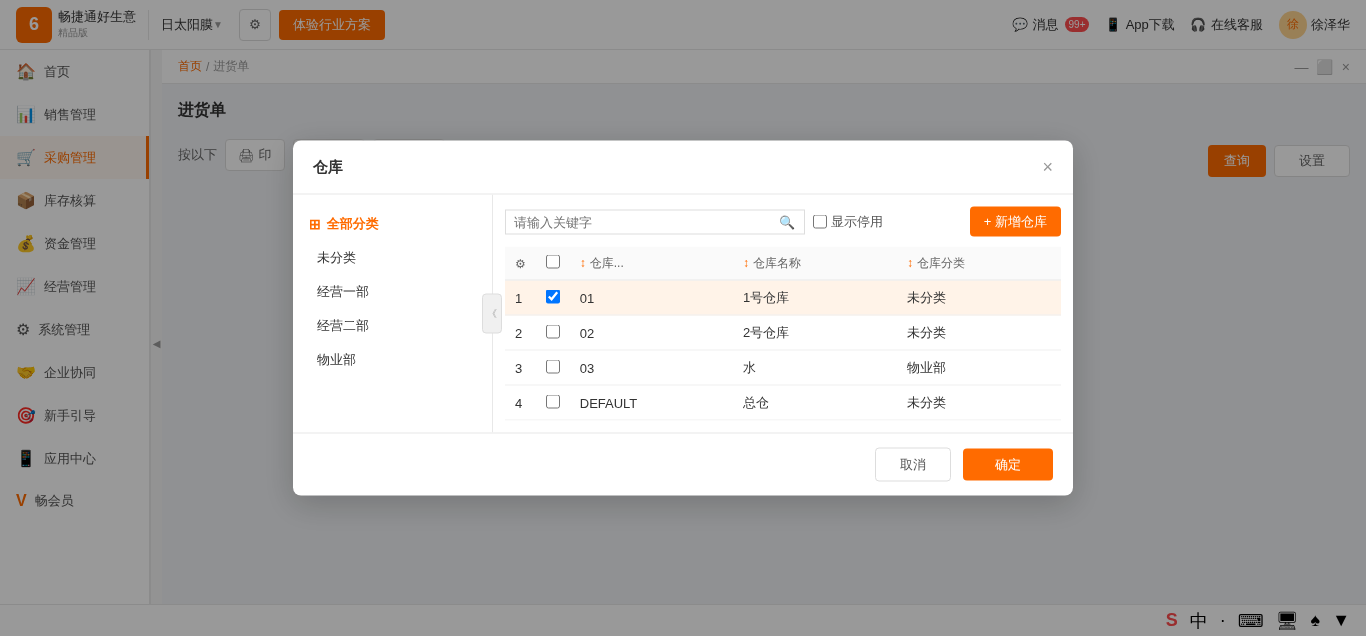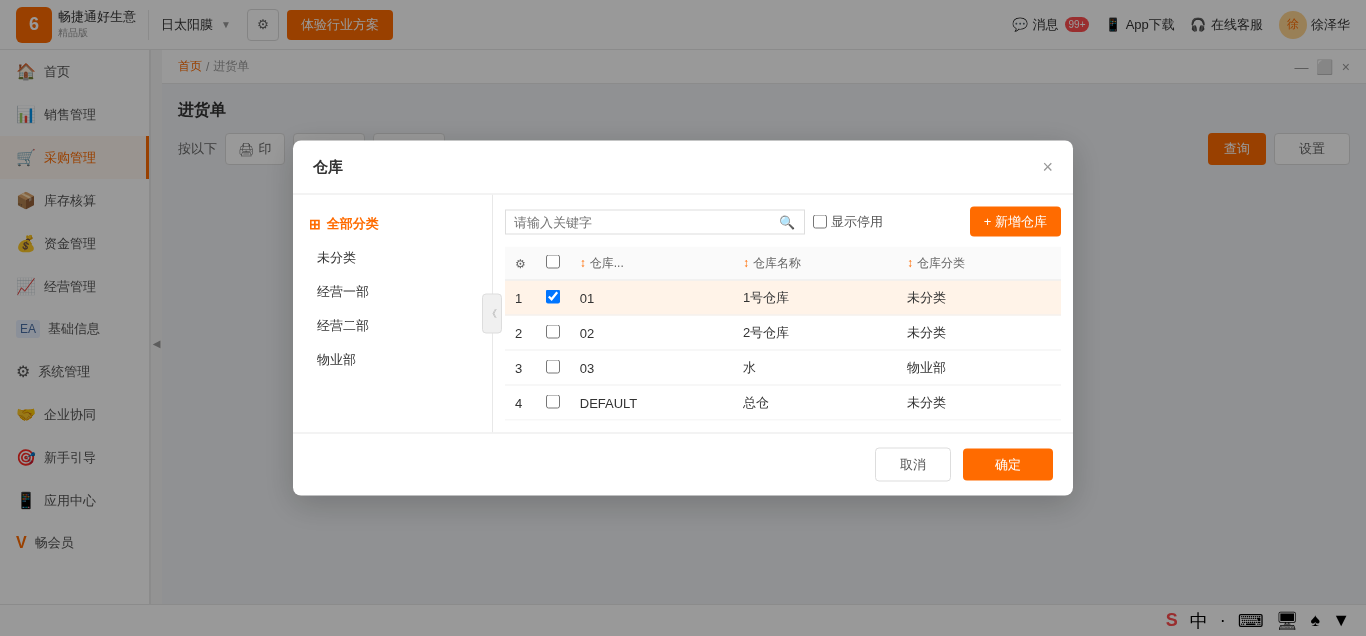--- a/index.html
+++ b/index.html
@@ -25,21 +25,21 @@
       width: 36px; height: 36px;
       background: #ff6b00;
       border-radius: 6px;
       display: flex; align-items: center; justify-content: center;
       color: white; font-weight: bold; font-size: 18px;
     }
     .logo-text { font-size: 13px; color: #333; line-height: 1.3; }
     .logo-sub { font-size: 10px; color: #999; }
     .topbar-divider { width: 1px; height: 30px; background: #e8e8e8; margin: 0 12px; }
     .topbar-store {
-      display: flex; align-items: center; gap: 8px;
+      display: flex; align-items: center; gap: 0;
       color: #333; font-size: 13px; cursor: pointer; text-align: center;
     }
     .topbar-store .chevron { color: #999; font-size: 10px; }
     .topbar-actions { display: flex; align-items: center; gap: 8px; margin-left: 16px; }
     .btn-settings {
       width: 32px; height: 32px; border: 1px solid #ddd; border-radius: 4px;
       display: flex; align-items: center; justify-content: center; cursor: pointer;
       background: #fff; color: #666;
     }
     .btn-trial {
@@ -285,24 +285,20 @@
       <span class="si-icon">📦</span>
       <span>库存核算</span>
     </div>
     <div class="sidebar-item">
       <span class="si-icon">💰</span>
       <span>资金管理</span>
     </div>
     <div class="sidebar-item">
       <span class="si-icon">📈</span>
       <span>经营管理</span>
-    </div>
-    <div class="sidebar-item">
-      <span class="si-icon" style="font-size:12px;background:#e8f0ff;color:#4a6fa5;padding:2px 4px;border-radius:3px;">EA</span>
-      <span>基础信息</span>
     </div>
     <div class="sidebar-item">
       <span class="si-icon">⚙</span>
       <span>系统管理</span>
     </div>
     <div class="sidebar-item">
       <span class="si-icon">🤝</span>
       <span>企业协同</span>
     </div>
     <div class="sidebar-item">
@@ -348,21 +344,21 @@
           <span>印</span>
         </button>
         <button class="btn-action">
           <span>📤</span>
           <span>导出</span>
         </button>
         <button class="btn-action">
           <span>🔄</span>
           <span>刷新</span>
         </button>
-        <div style="margin-left:auto; display:flex; gap:8px;">
+        <div style="margin-left:auto; display:flex; gap:8px;margin-top:12px;">
           <button class="btn-query">
             <span>查询</span>
           </button>
           <button class="btn-set">
             <span>设置</span>
           </button>
         </div>
       </div>
     </div>
   </div>

